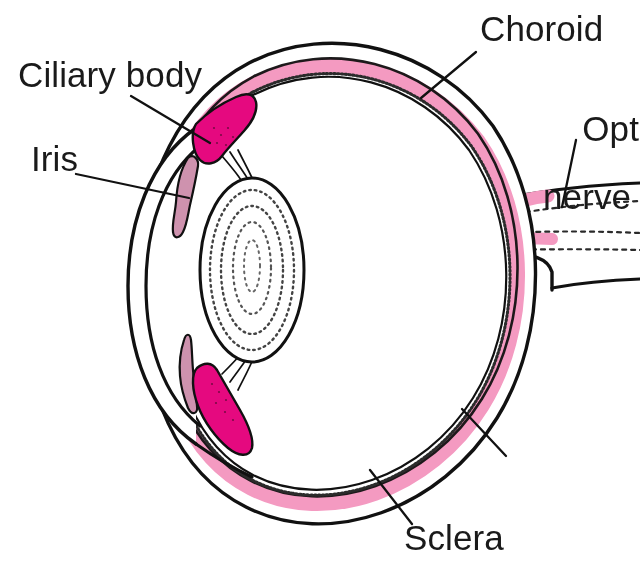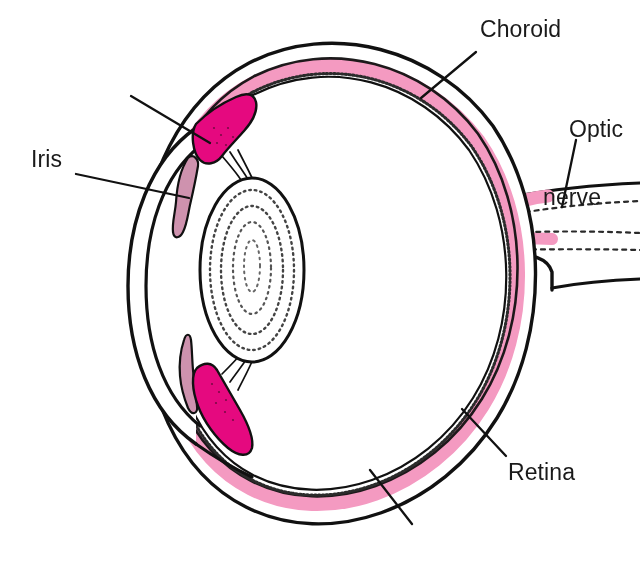--- a/index.html
+++ b/index.html
@@ -1,20 +1,20 @@
 <!DOCTYPE html>
 <html><head>
 <meta charset="utf-8">
 <style>
   html,body{margin:0;padding:0;background:#ffffff;}
   body{width:640px;height:570px;overflow:hidden;
        font-family:"Liberation Sans","DejaVu Sans",sans-serif;}
   #stage{position:relative;width:640px;height:570px;background:#fff;}
   svg.diagram{position:absolute;left:0;top:0;width:640px;height:570px;display:block;}
-  .lbl{position:absolute;color:#1a1a1a;font-size:23px;line-height:34px;
+  .lbl{position:absolute;color:#1a1a1a;font-size:35px;line-height:34px;
        font-family:"Liberation Sans","DejaVu Sans",sans-serif;
        white-space:pre;letter-spacing:.1px;}
   .lbl-ciliary{left:18px;top:58px;}
   .lbl-iris{left:31px;top:142px;}
   .lbl-choroid{left:480px;top:12px;}
   .lbl-optic{left:543px;top:78px;text-align:left;}
   .lbl-optic .l2{display:block;}
   .lbl-retina{left:508px;top:455px;}
   .lbl-sclera{left:404px;top:521px;}
 </style>
@@ -140,26 +140,27 @@
     <g stroke="#111" stroke-width="2.3" fill="none" stroke-linecap="round">
       <line x1="131" y1="96" x2="210" y2="143"></line>
       <line x1="76" y1="174" x2="189" y2="198"></line>
       <line x1="476" y1="52" x2="421" y2="98"></line>
       <line x1="576" y1="140" x2="562" y2="207"></line>
       <line x1="462" y1="409" x2="506" y2="456"></line>
       <line x1="370" y1="470" x2="412" y2="524"></line>
     </g>
   </svg>
 
+  <div class="lbl lbl-ciliary">Ciliary body</div>
 
   <div class="lbl lbl-iris">Iris</div>
 
   <div class="lbl lbl-choroid">Choroid</div>
 
   <div class="lbl lbl-optic">
     <span class="l1">Optic</span>
     <span class="l2">nerve</span>
   </div>
 
-  <div class="lbl lbl-retina">Retina</div>
 
+  <div class="lbl lbl-sclera">Sclera</div>
 
 </div>
 
 </body></html>

